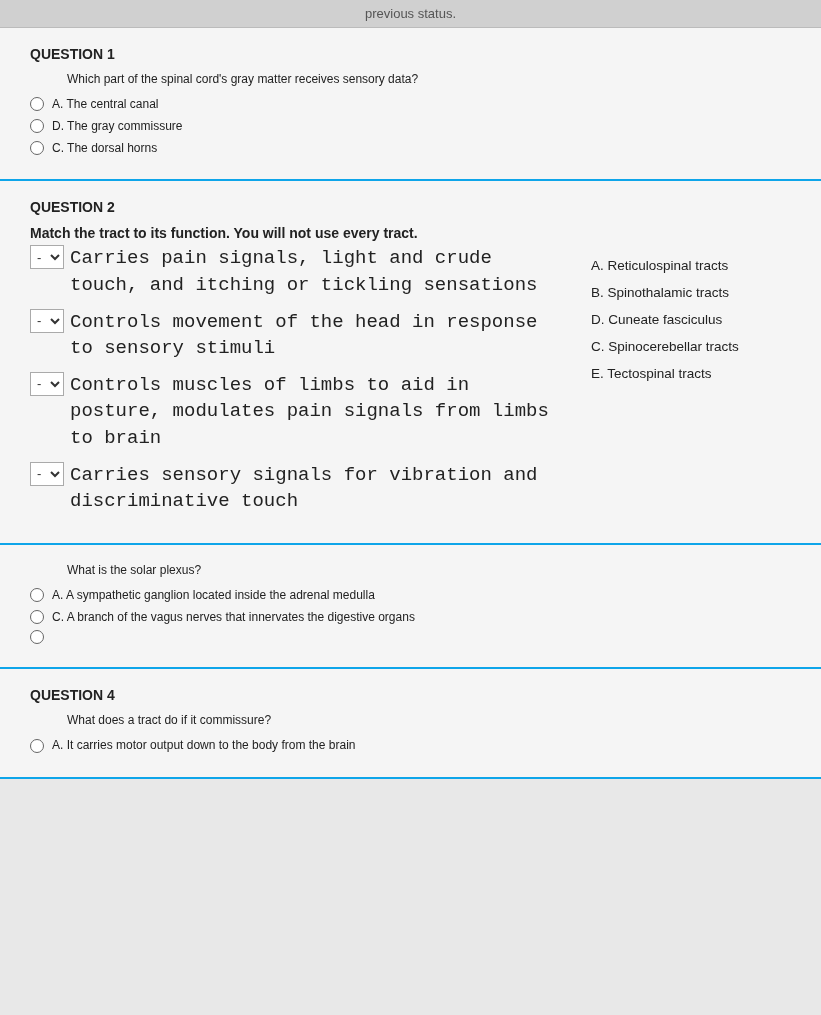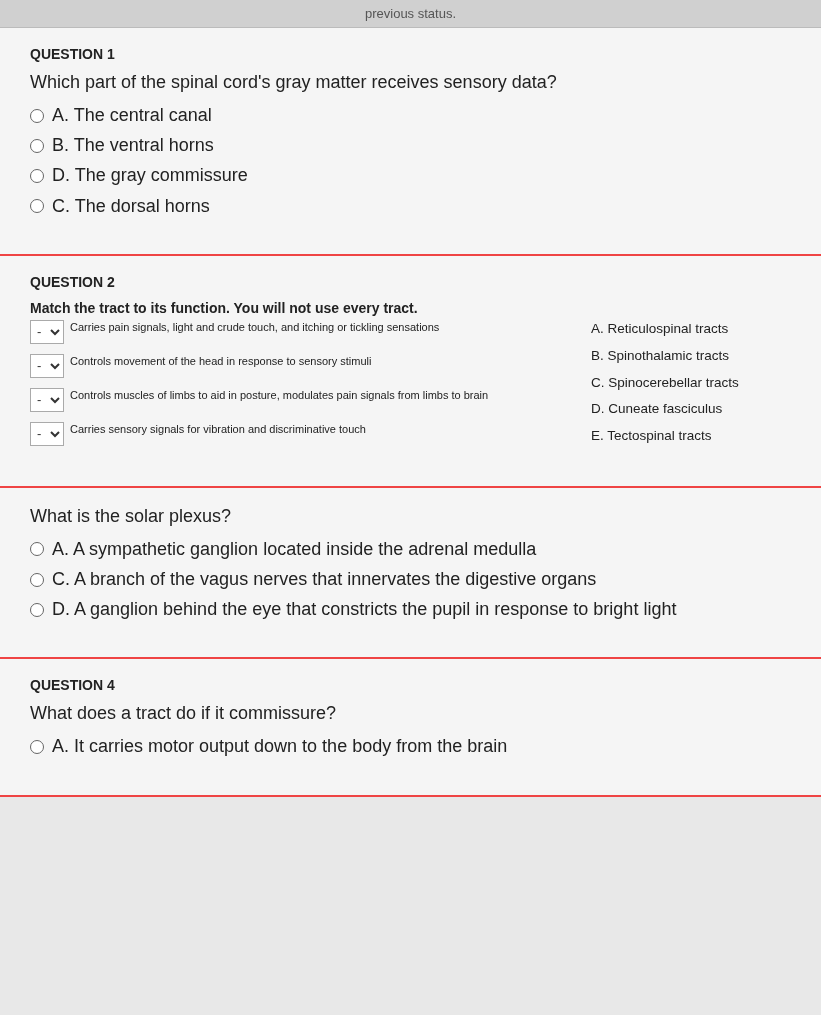--- a/index.html
+++ b/index.html
@@ -19,33 +19,34 @@
       background: #d0d0d0;
       padding: 6px 20px;
       font-size: 13px;
       color: #555;
       border-bottom: 1px solid #bbb;
       text-align: center;
     }
     .question-block {
       background: #f5f5f5;
       margin: 0;
-      border-bottom: 2px solid #ef4444;
-      padding: 18px 30px 30px 30px;
+      border-bottom: 2px solid #0ea5e9;
+      padding: 18px 30px 18px 30px;
     }
     .question-label {
       font-weight: bold;
       font-size: 14px;
       margin-bottom: 10px;
       color: #222;
     }
     .question-text {
-      font-size: 18px;
+      font-size: 12px;
       margin-bottom: 10px;
       color: #222;
+      margin-left: 37px;
     }
     .option-row {
       display: flex;
       align-items: center;
       margin: 5px 0;
       font-size: 14px;
     }
     .radio-circle {
       width: 14px;
       height: 14px;
@@ -64,72 +65,70 @@
     }
     .match-area {
       display: flex;
       gap: 30px;
     }
     .match-left {
       flex: 1;
     }
     .match-right {
       min-width: 200px;
+      margin-top: 12px;
     }
     .match-row {
       display: flex;
       align-items: flex-start;
       margin-bottom: 10px;
     }
     .match-select {
       width: 34px;
       height: 24px;
       border: 1px solid #aaa;
       background: white;
       font-size: 13px;
       margin-right: 6px;
       flex-shrink: 0;
       padding: 1px 2px;
       color: #333;
     }
     .match-desc {
-      font-size: 11px;
+      font-size: 19px;
       line-height: 1.4;
       flex: 1;
+      font-family: Liberation Mono, monospace;
     }
     .match-option {
       font-size: 13.5px;
       margin-bottom: 8px;
       line-height: 1.4;
     }
     
     .option-text {
-      font-size: 18px;
+      font-size: 12px;
       line-height: 1.4;
     }
   </style>
 </head>
 <body>
 
 <div class="page-container">
 
   <div class="top-bar">
     <span>previous status.</span>
   </div>
 
   <div class="question-block">
     <div class="question-label">QUESTION 1</div>
     <div class="question-text">Which part of the spinal cord's gray matter receives sensory data?</div>
     <div class="option-row">
       <span class="radio-circle"></span>
       <span class="option-text">A. The central canal</span>
-    </div>
-    <div class="option-row">
-      <span class="radio-circle"></span>
-      <span class="option-text">B. The ventral horns</span>
     </div>
     <div class="option-row">
       <span class="radio-circle"></span>
       <span class="option-text">D. The gray commissure</span>
     </div>
     <div class="option-row">
       <span class="radio-circle"></span>
       <span class="option-text">C. The dorsal horns</span>
     </div>
   </div>
@@ -164,40 +163,39 @@
           <select class="match-select">
             <option>-</option>
             <option>A</option><option>B</option><option>C</option><option>D</option><option>E</option>
           </select>
           <span class="match-desc">Carries sensory signals for vibration and discriminative touch</span>
         </div>
       </div>
       <div class="match-right">
         <div class="match-option">A. Reticulospinal tracts</div>
         <div class="match-option">B. Spinothalamic tracts</div>
+        <div class="match-option">D. Cuneate fasciculus</div>
         <div class="match-option">C. Spinocerebellar tracts</div>
-        <div class="match-option">D. Cuneate fasciculus</div>
         <div class="match-option">E. Tectospinal tracts</div>
       </div>
     </div>
   </div>
 
   <div class="question-block">
     <div class="question-text">What is the solar plexus?</div>
     <div class="option-row">
       <span class="radio-circle"></span>
       <span class="option-text">A. A sympathetic ganglion located inside the adrenal medulla</span>
     </div>
     <div class="option-row">
       <span class="radio-circle"></span>
       <span class="option-text">C. A branch of the vagus nerves that innervates the digestive organs</span>
     </div>
     <div class="option-row">
       <span class="radio-circle"></span>
-      <span class="option-text">D. A ganglion behind the eye that constricts the pupil in response to bright light</span>
     </div>
   </div>
 
   <div class="question-block">
     <div class="question-label">QUESTION 4</div>
     <div class="question-text">What does a tract do if it commissure?</div>
     <div class="option-row">
       <span class="radio-circle"></span>
       <span class="option-text">A. It carries motor output down to the body from the brain</span>
     </div>

